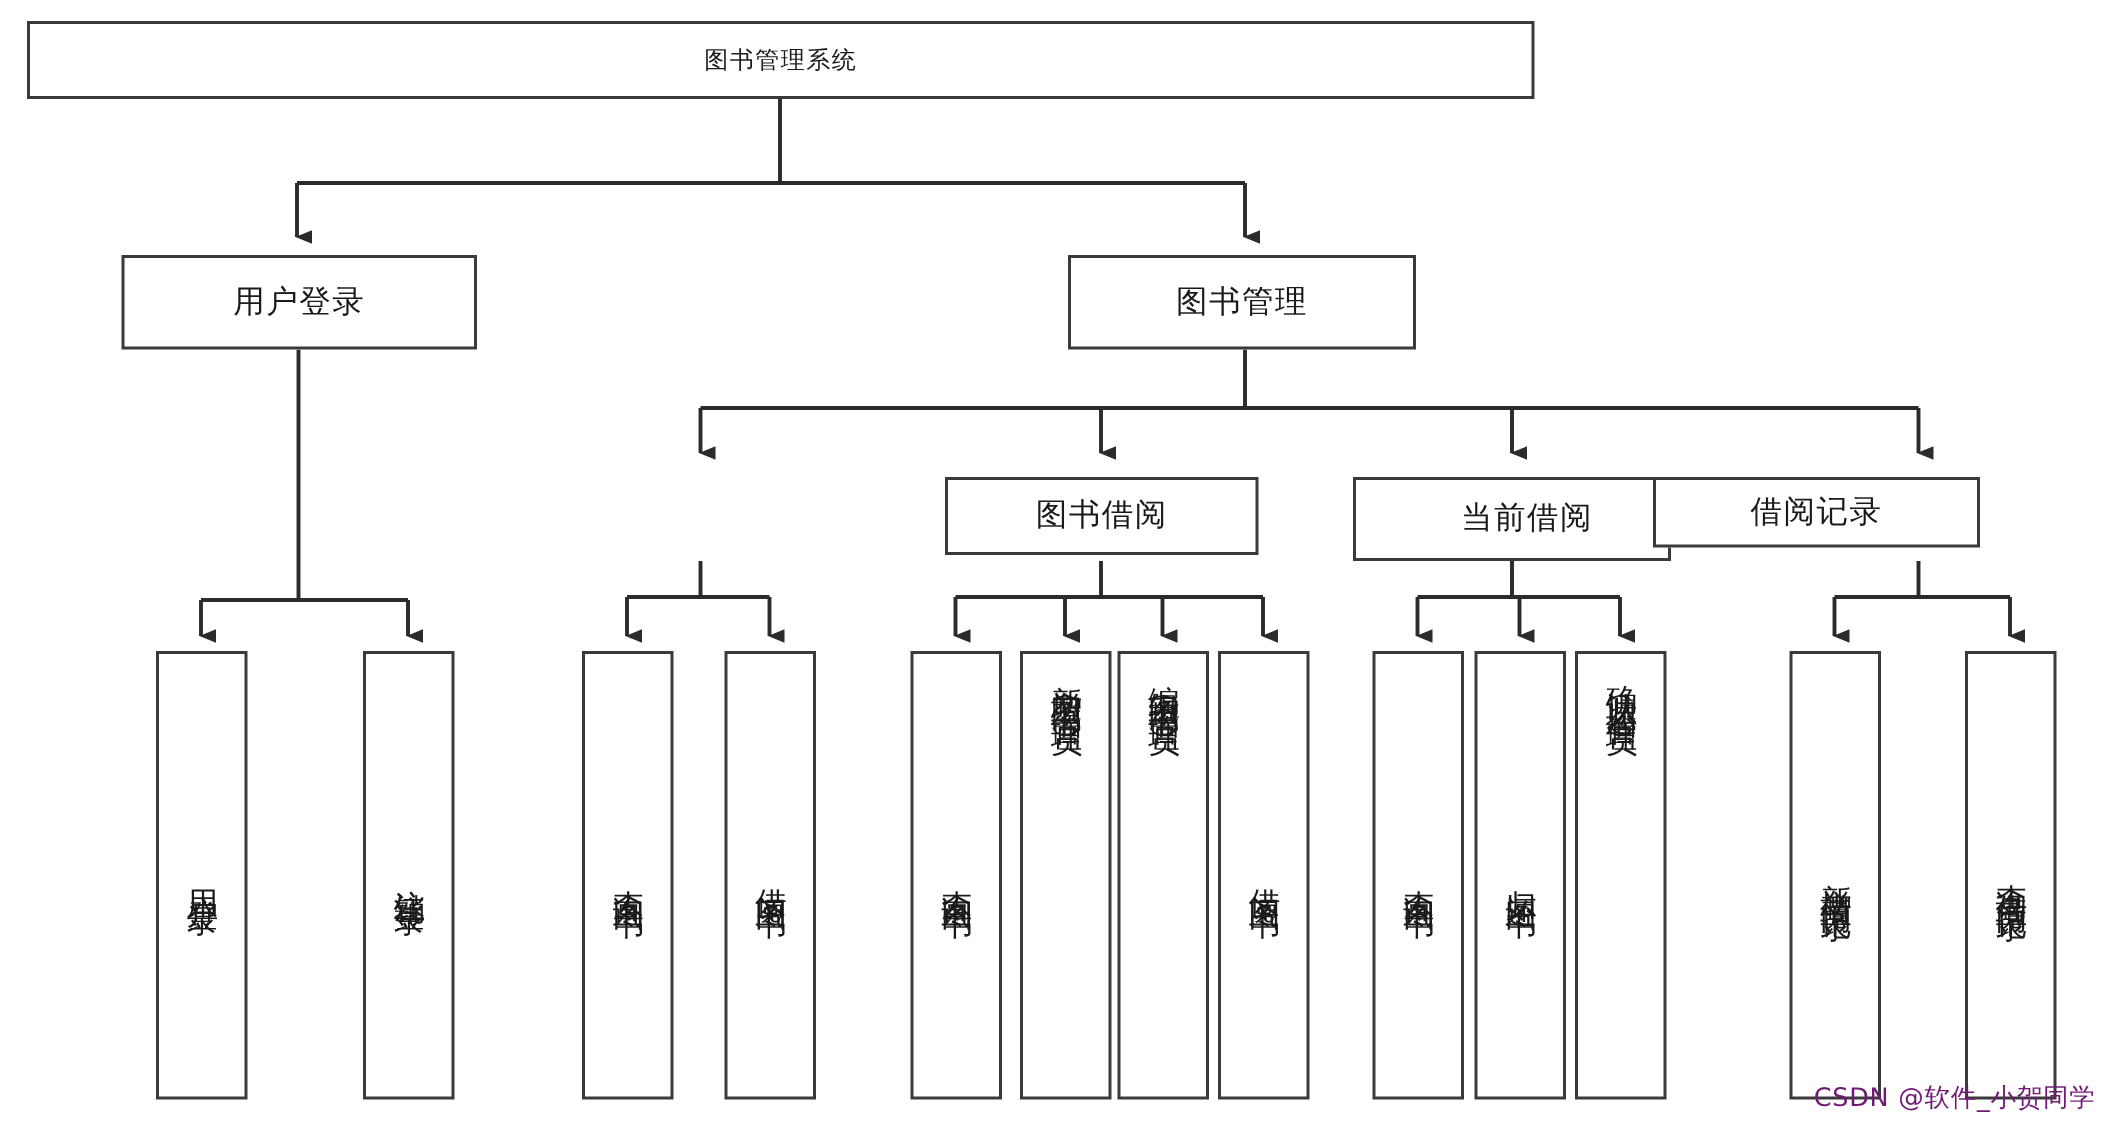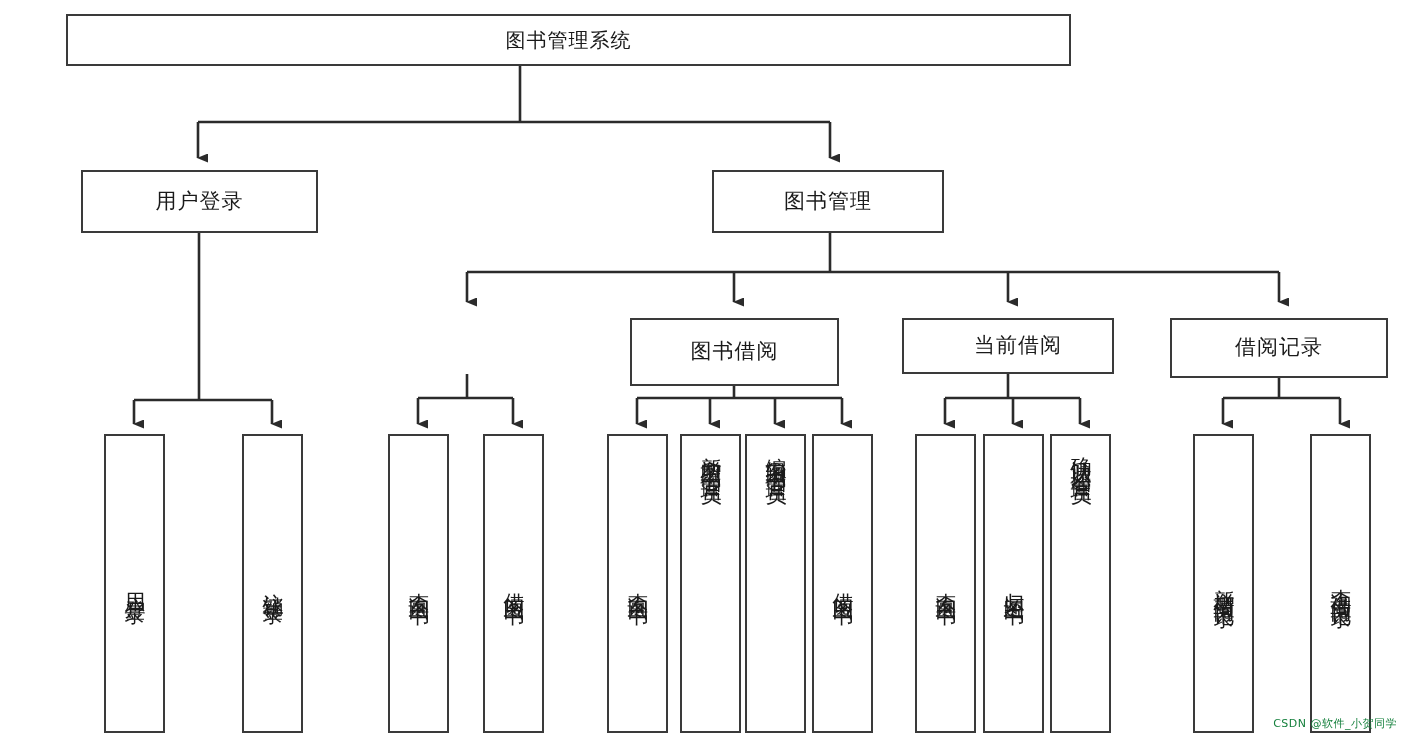--- a/index.html
+++ b/index.html
@@ -35,22 +35,21 @@
     align-items: center;
     justify-content: center;
     color: #1a1a1a;
   }
   .node.horiz {
     font-size: 21px;
     letter-spacing: 1px;
     line-height: 1.2;
   }
   .node.root {
-    font-size: 20px;
-    margin-left: 48px;
+    font-size: 16px;
   }
   .node.vert {
     align-items: flex-start;
     justify-content: center;
     padding-top: 4px;
   }
   .vert-label {
     writing-mode: vertical-rl;
     text-orientation: upright;
     font-size: 21px;
@@ -59,23 +58,23 @@
     white-space: nowrap;
     text-align: center;
   }
   .node.vert.centered {
     align-items: center;
     padding-top: 0;
   }
   .watermark {
     position: absolute;
     right: 8px;
-    bottom: 16px;
-    font-size: 11px;
-    color: #15803d;
+    bottom: 4px;
+    font-size: 17px;
+    color: #701a75;
     letter-spacing: 0.5px;
     white-space: nowrap;
   }
 </style>
 </head>
 <body>
 
 <div id="diagram-root">
 
   <svg class="connectors" viewBox="0 0 1405 747" xmlns="http://www.w3.org/2000/svg">
@@ -135,27 +134,27 @@
     <span>图书管理系统</span>
   </div>
 
   <div class="node horiz" style="left:81px; top:170px; width:237px; height:63px;">
     <span>用户登录</span>
   </div>
   <div class="node horiz" style="left:712px; top:170px; width:232px; height:63px;">
     <span>图书管理</span>
   </div>
 
-  <div class="node horiz" style="left:630px; top:318px; width:209px; height:68px;">
+  <div class="node horiz" style="left:630px; top:318px; width:209px; height:52px;">
     <span>图书借阅</span>
   </div>
   <div class="node horiz" style="left:902px; top:318px; width:212px; height:56px;padding-left:20px;">
     <span>当前借阅</span>
   </div>
-  <div class="node horiz" style="left:1170px; top:318px; width:218px; height:60px;">
+  <div class="node horiz" style="left:1102px; top:318px; width:218px; height:47px;">
     <span>借阅记录</span>
   </div>
 
   <div class="node vert centered" style="left:104px; top:434px; width:61px; height:299px;">
     <span class="vert-label">用户登录</span>
   </div>
   <div class="node vert centered" style="left:242px; top:434px; width:61px; height:299px;">
     <span class="vert-label">注销登录</span>
   </div>
 

